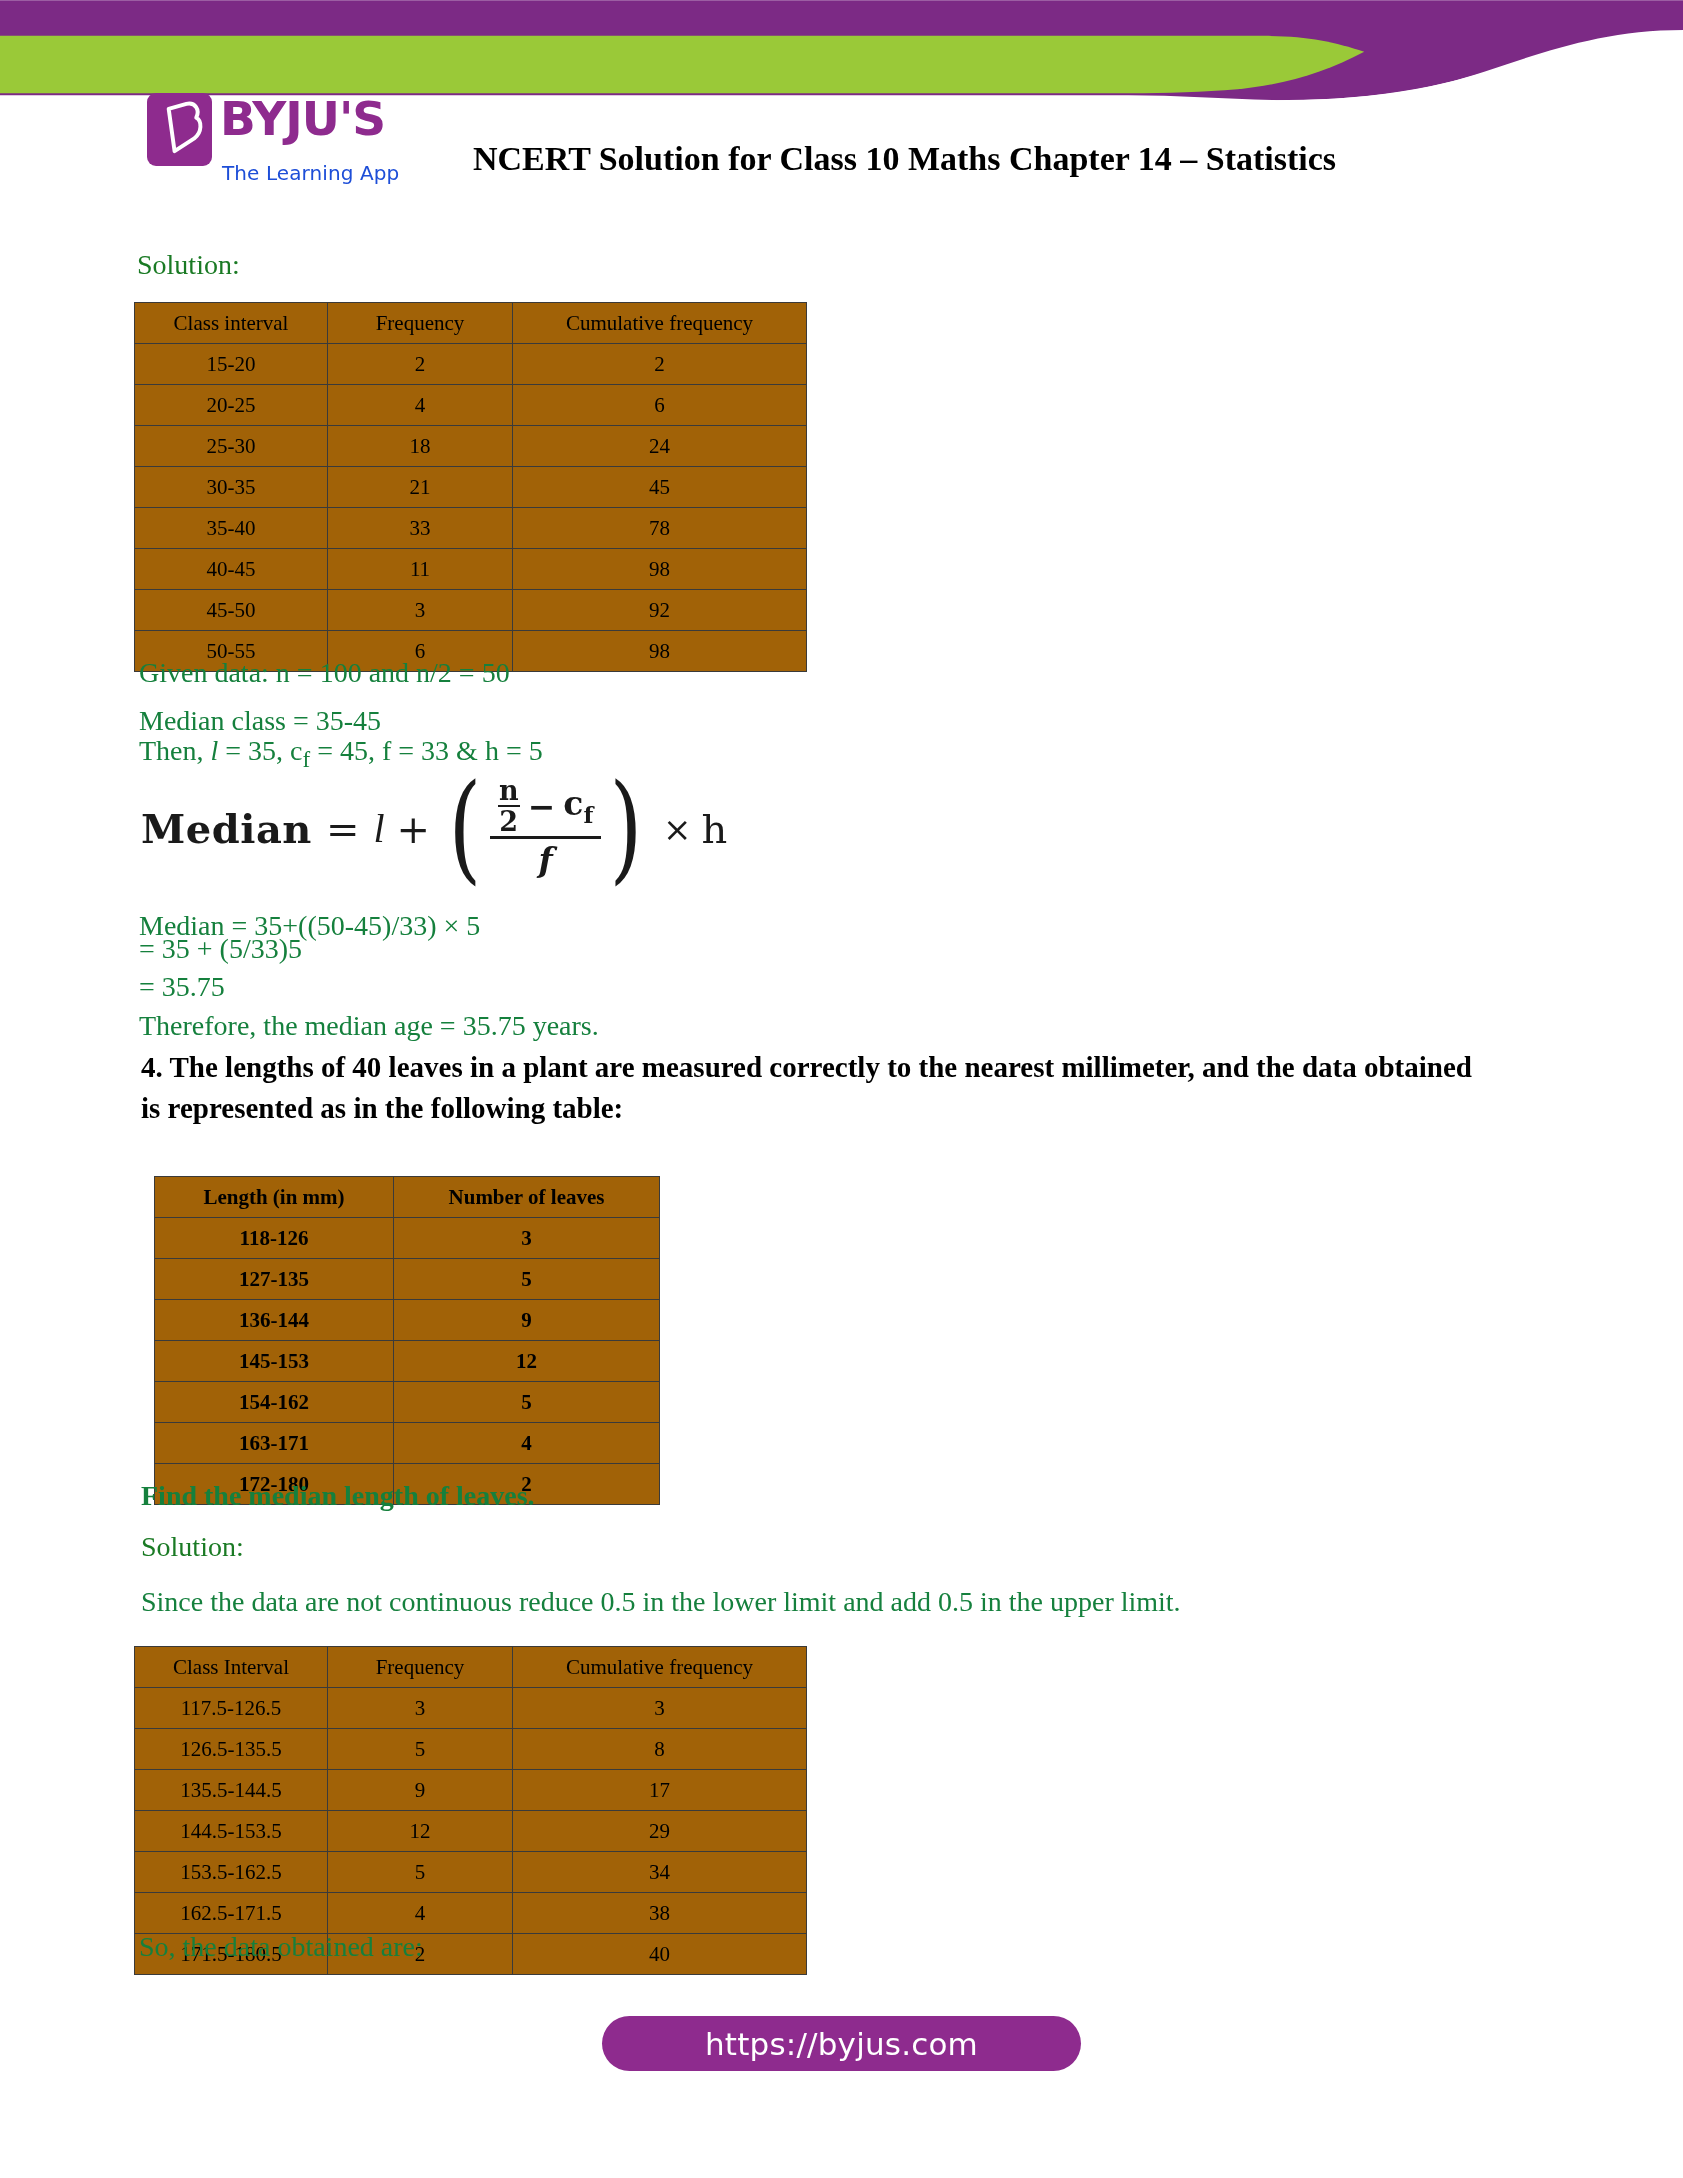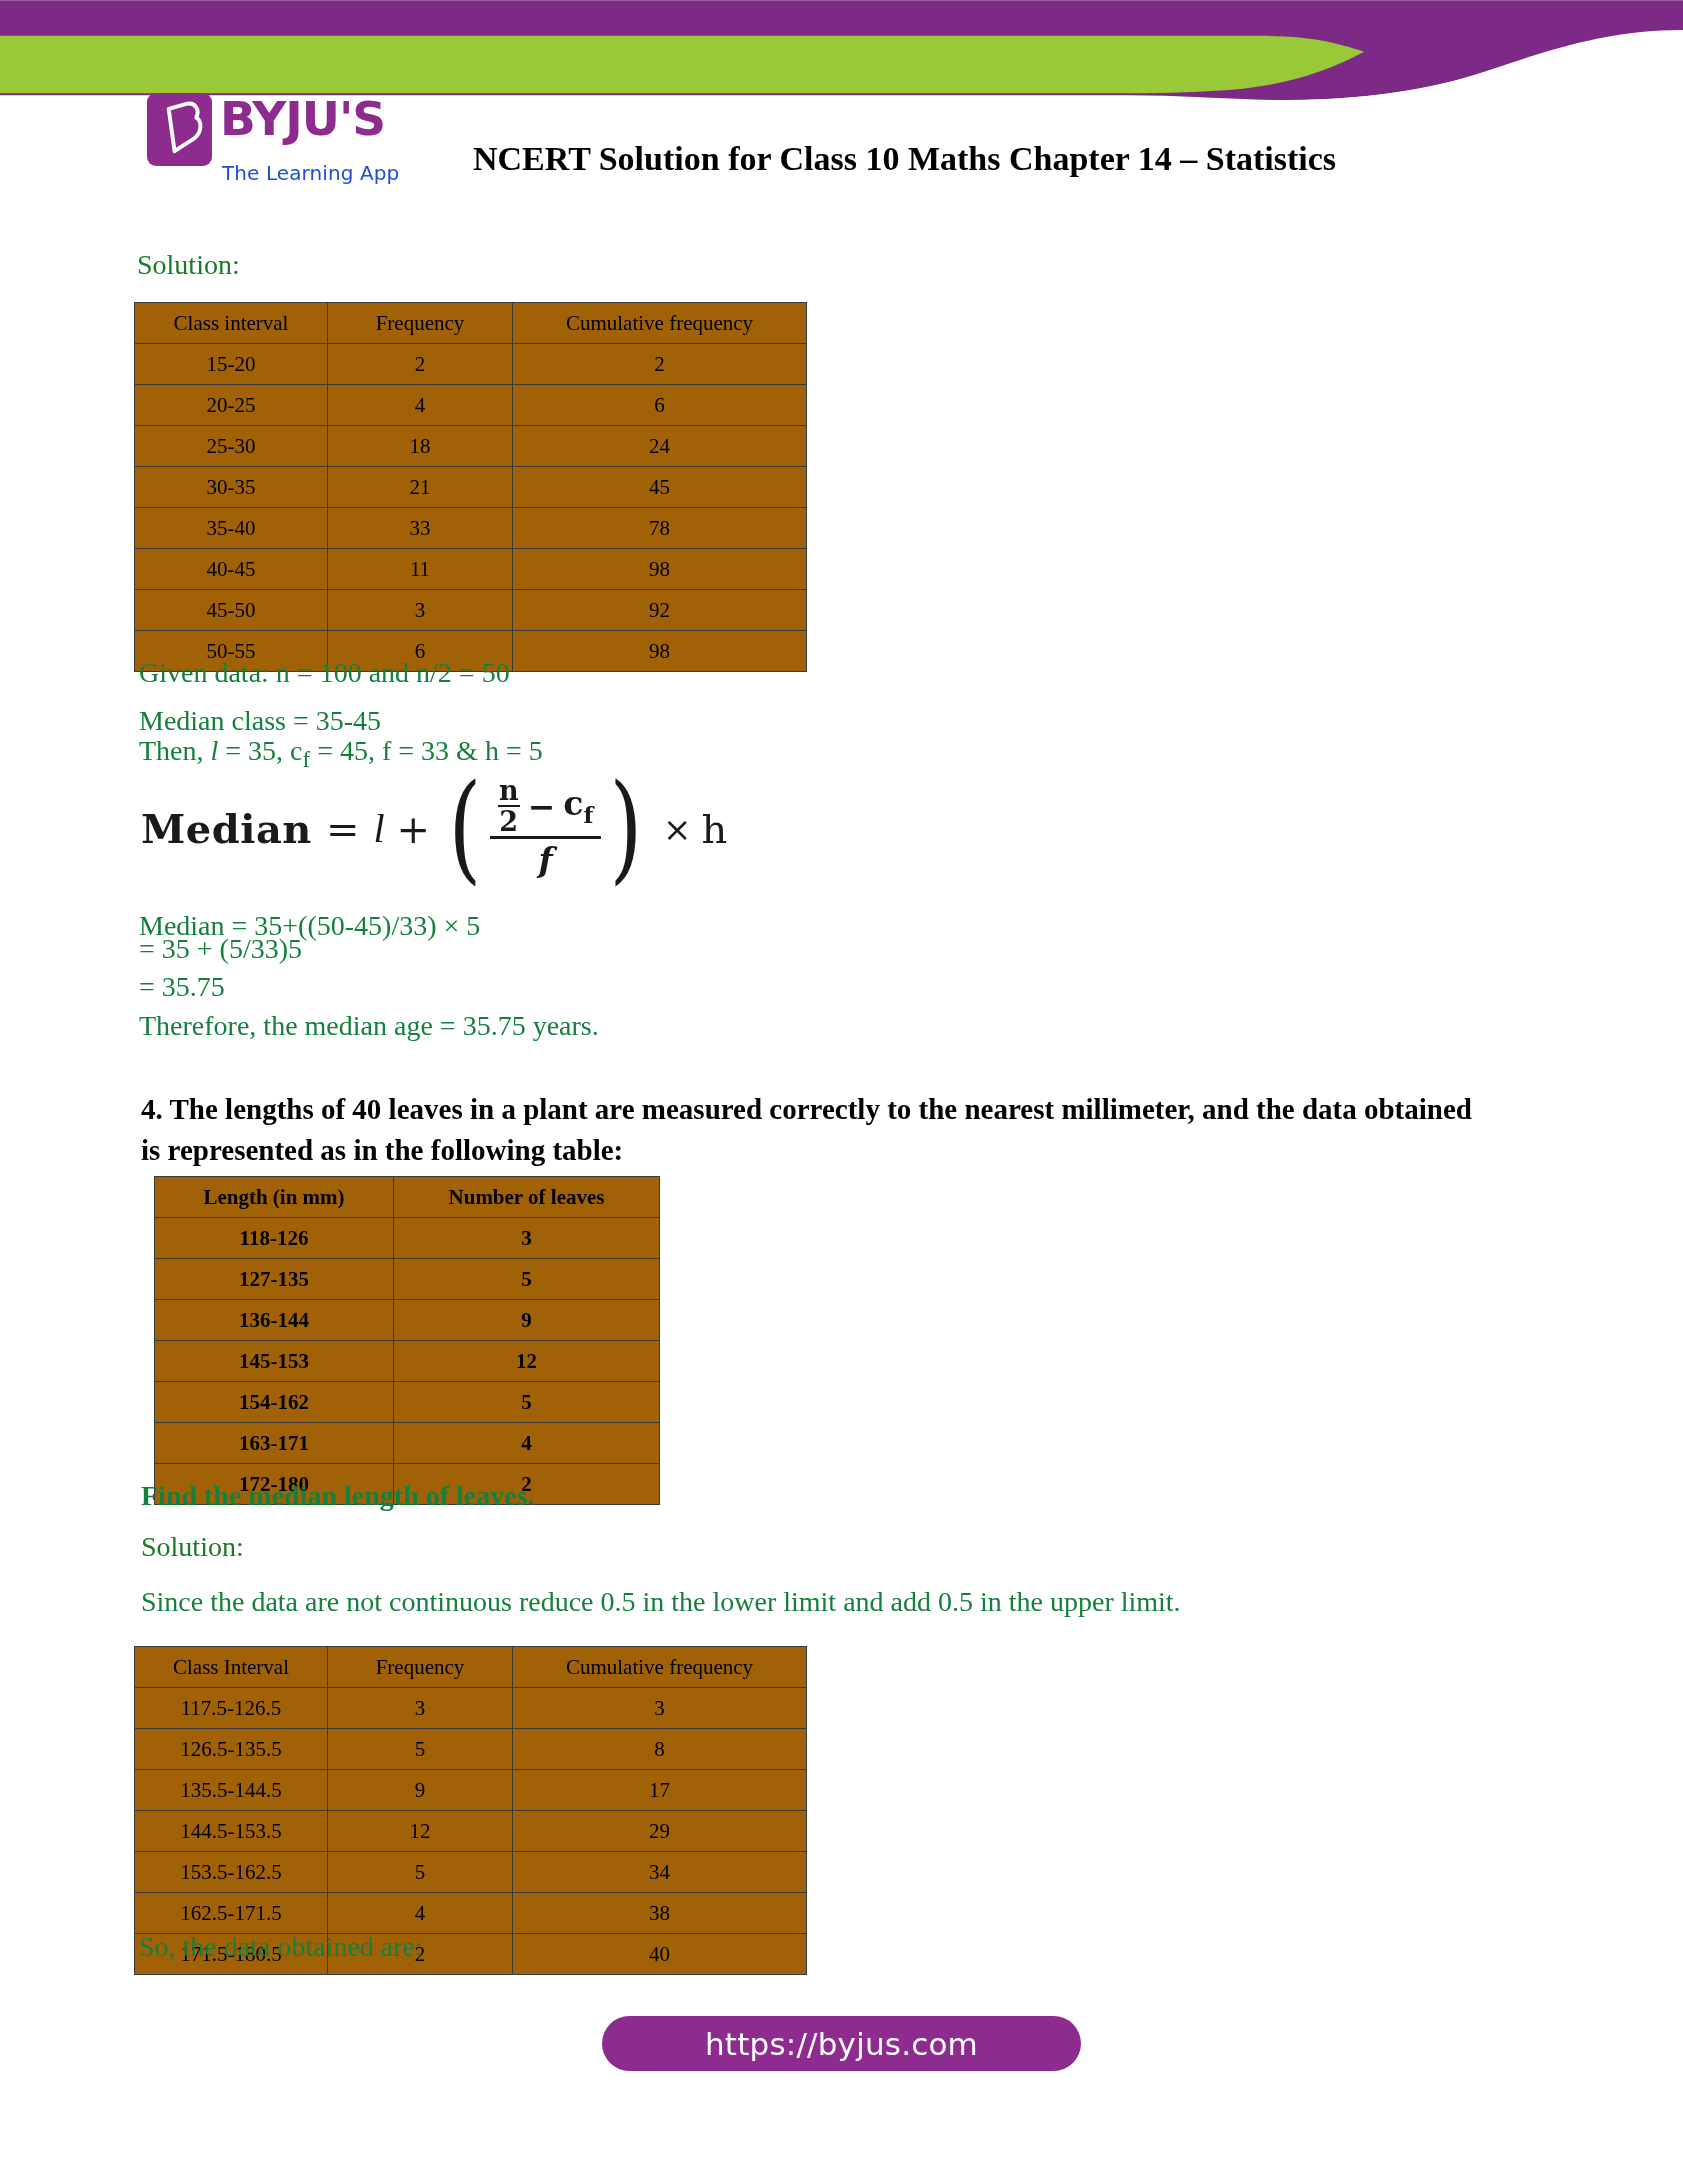--- a/index.html
+++ b/index.html
@@ -329,21 +329,21 @@
     <span class="paren">)</span>
     <span class="times">×</span>
     <span>h</span>
   </div>
 
   <div class="abs body-line" style="left:139px; top:894px;margin-top:16px;">Median = 35+((50-45)/33) × 5</div>
   <div class="abs body-line" style="left:139px; top:933px;">= 35 + (5/33)5</div>
   <div class="abs body-line" style="left:139px; top:971px;">= 35.75</div>
   <div class="abs body-line" style="left:139px; top:1010px;">Therefore, the median age = 35.75 years.</div>
 
-  <div class="abs q-head" style="left:141px; top:1089px;">
+  <div class="abs q-head" style="left:141px; top:1047px;">
     <span>4. The lengths of 40 leaves in a plant are measured correctly to the nearest millimeter, and the data</span>
     <span>obtained is represented as in the following table:</span>
   </div>
 
   <div class="abs" style="left:136px; top:1176px;margin-left:18px;">
     <table class="dtable t2col boldtbl">
       <thead>
         <tr>
           <th class="c1">Length (in mm)</th>
           <th class="c2">Number of leaves</th>

